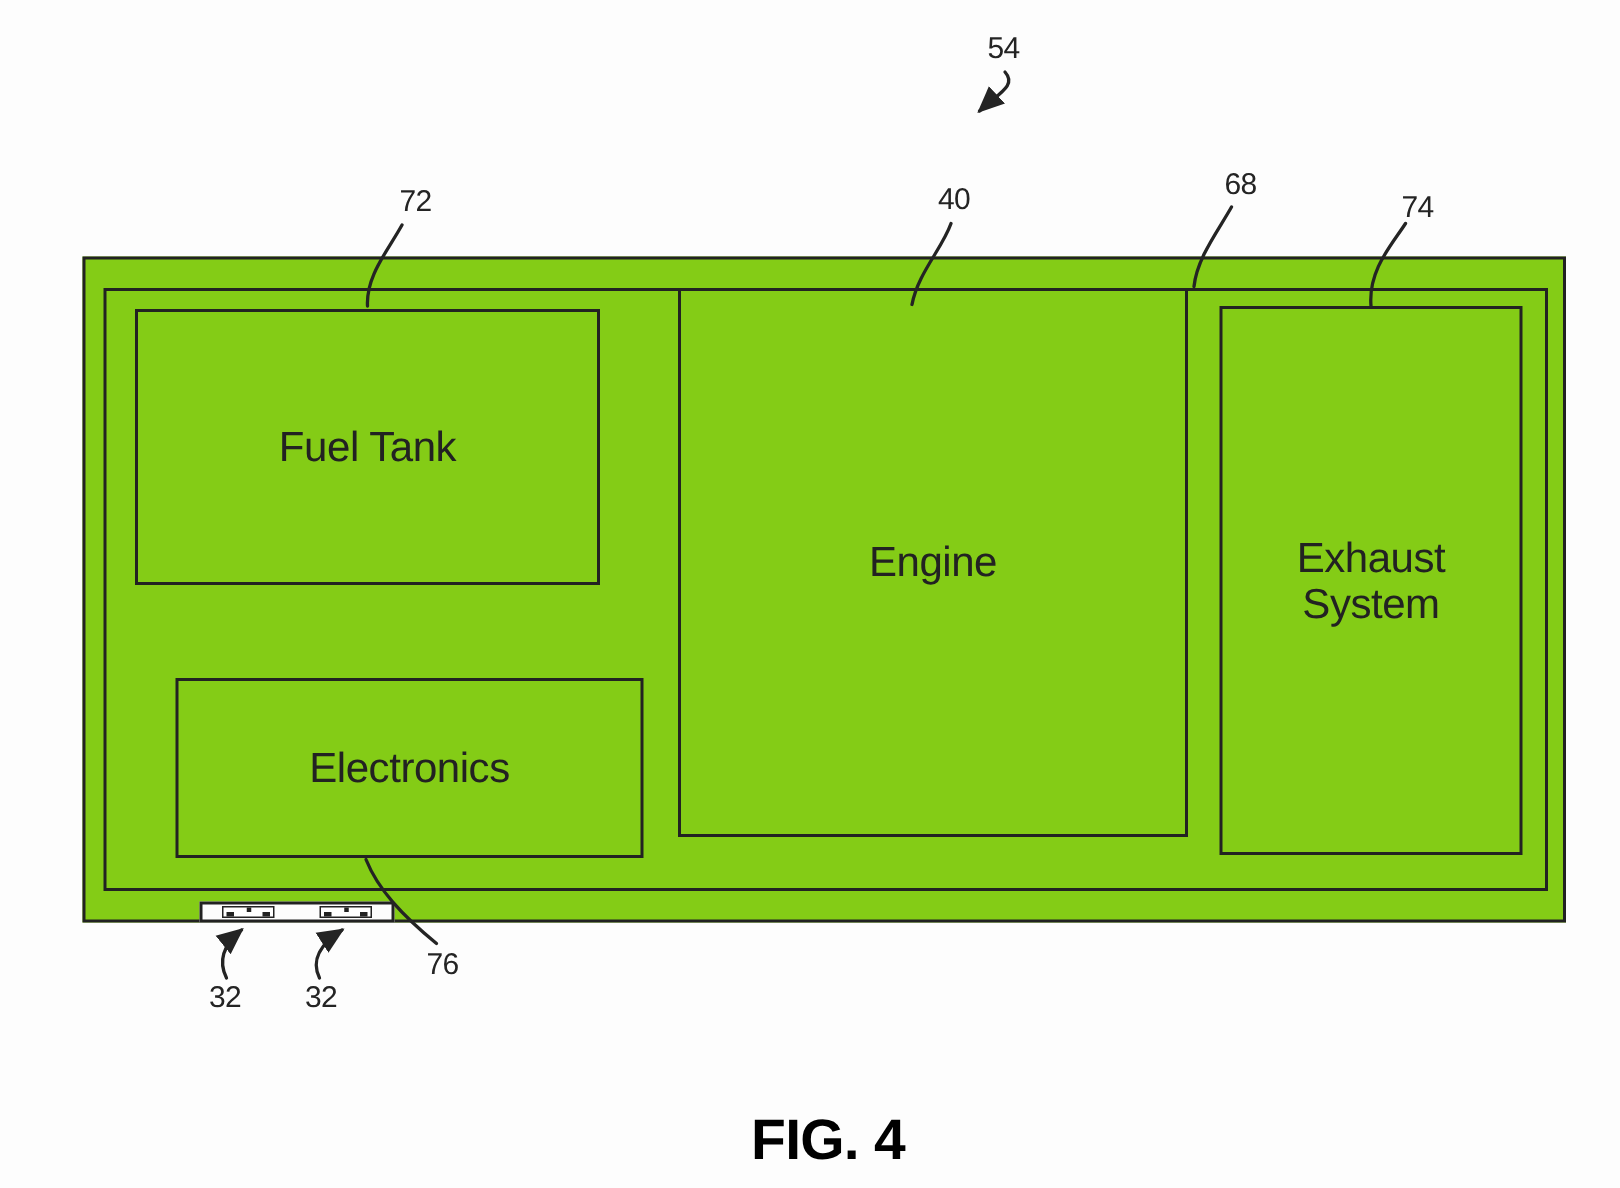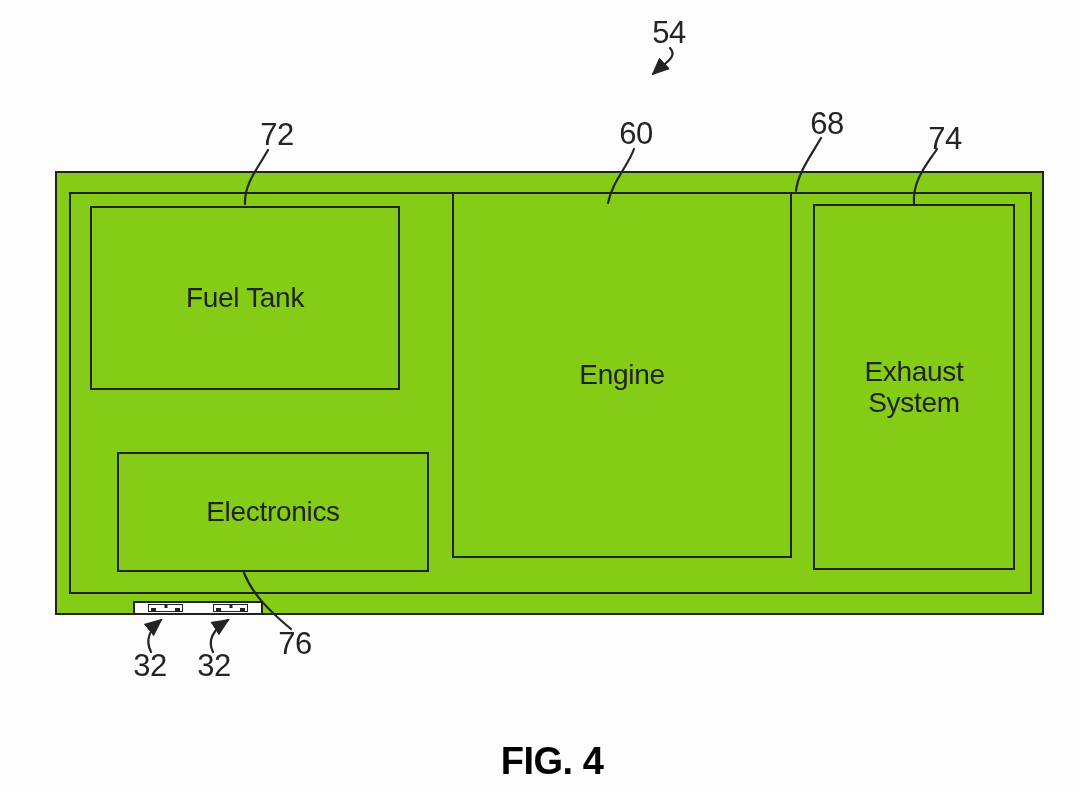--- a/index.html
+++ b/index.html
@@ -7,21 +7,21 @@
     width:1080px;height:792px;position:relative;overflow:hidden;
     font-family:"Liberation Sans", sans-serif;color:#1f1f1f;
   }
   .canvas{position:absolute;inset:0;background:#fdfdfd;}
   .box{position:absolute;border:2px solid #222;background:#84cc16;box-sizing:border-box;}
   .component{display:flex;align-items:center;justify-content:center;text-align:center;}
   .component .lbl{font-size:28px;letter-spacing:-0.3px;line-height:1.12;color:#222;}
   .exhaust .lbl{max-width:150px;}
   .ref{
     position:absolute;transform:translate(-50%,-50%);
-    font-size:31px;color:#242424;letter-spacing:-0.5px;white-space:nowrap;
+    font-size:20px;color:#242424;letter-spacing:-0.5px;white-space:nowrap;
   }
   .caption{
     position:absolute;transform:translate(-50%,-50%);
     font-size:38px;font-weight:bold;letter-spacing:-0.5px;color:#000000;white-space:nowrap;
   }
   svg.overlay{position:absolute;left:0;top:0;pointer-events:none;}
   svg.overlay path.lead{fill:none;stroke:#242424;stroke-width:2.2;stroke-linecap:round;}
   
   .strip{position:absolute;left:133px;top:601px;width:130px;height:14px;border:2px solid #222;box-sizing:border-box;background:#fdfdfd;}
   .port{position:absolute;top:1px;height:8px;width:35px;border:1.5px solid #222;box-sizing:border-box;background:#fff;}
@@ -77,21 +77,21 @@
     <path class="lead" d="M 634 149 C 628 166, 612 182, 608 203"></path>
     <path class="lead" d="M 821 138 C 812 154, 798 172, 796 191"></path>
     <path class="lead" d="M 937 149 C 928 163, 912 180, 914 204"></path>
     <path class="lead" d="M 244 573 C 252 593, 268 610, 291 629"></path>
     <path class="lead" d="M 151 652 C 145 640, 150 629, 161 620" marker-end="url(#ah)"></path>
     <path class="lead" d="M 213 652 C 207 640, 214 629, 228 620" marker-end="url(#ah)"></path>
   </svg>
 
   <span class="ref" style="left:669px;top:33px;">54</span>
   <span class="ref" style="left:277px;top:135px;">72</span>
-  <span class="ref" style="left:636px;top:134px;">60</span>
+  <span class="ref" style="left:636px;top:134px;">40</span>
   <span class="ref" style="left:827px;top:124px;">68</span>
   <span class="ref" style="left:945px;top:139px;">74</span>
   <span class="ref" style="left:295px;top:644px;">76</span>
   <span class="ref" style="left:150px;top:666px;">32</span>
   <span class="ref" style="left:214px;top:666px;">32</span>
 
   <span class="caption" style="left:552px;top:761px;">FIG. 4</span>
 
 </div>
 

